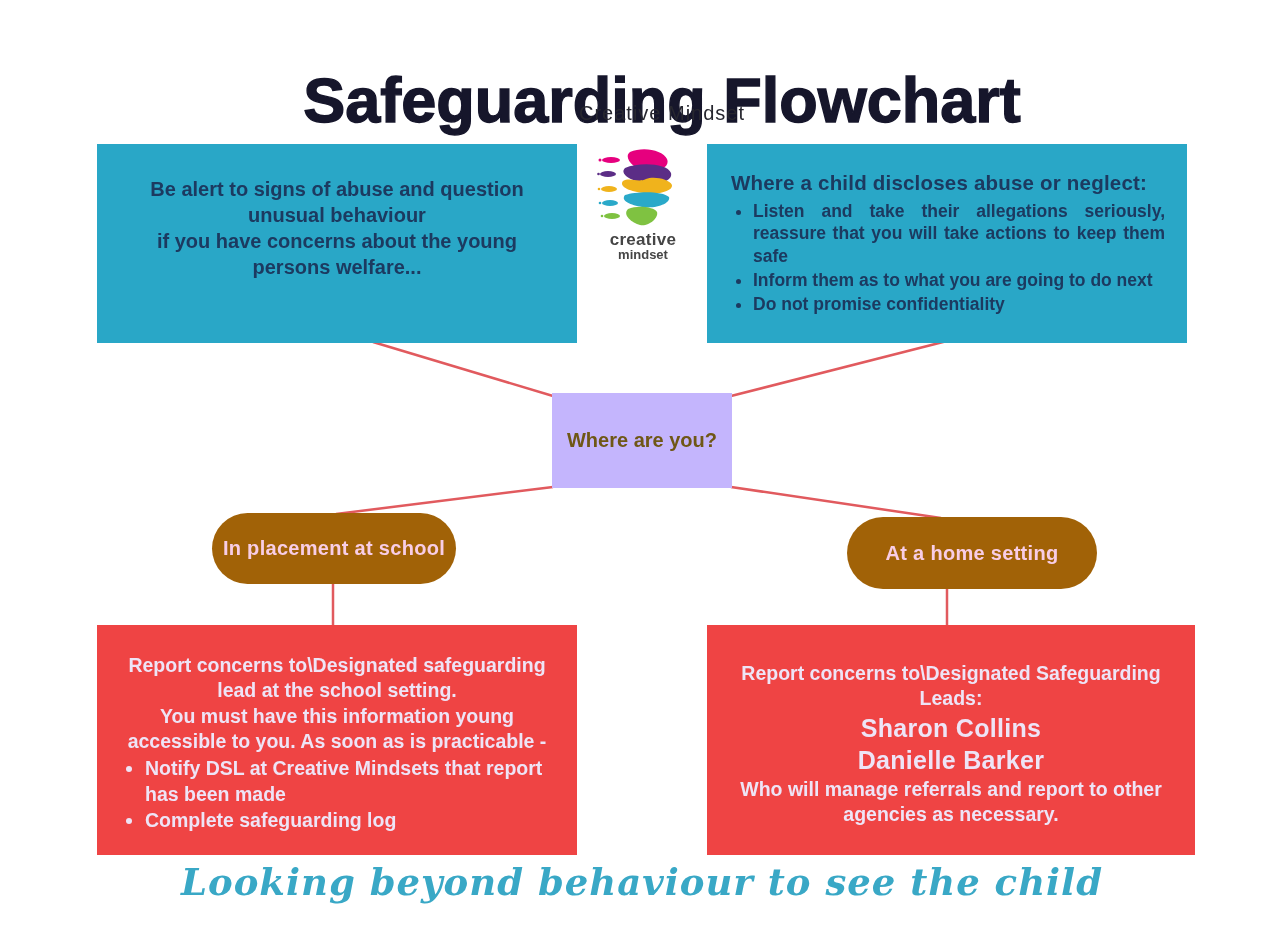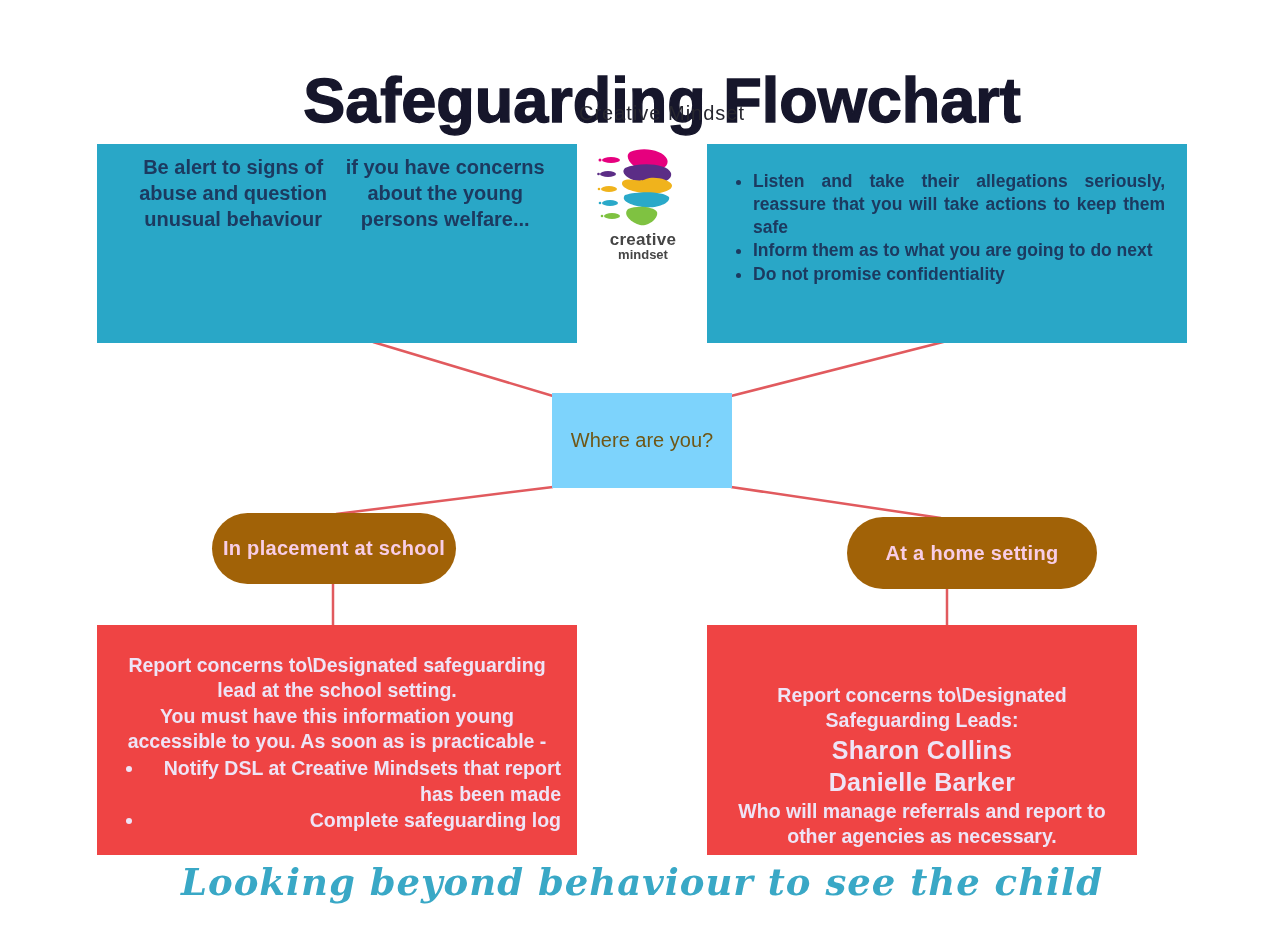--- a/index.html
+++ b/index.html
@@ -18,21 +18,21 @@
     position:absolute; top:102px; left:40px; right:0; text-align:center;
     font-size:20px; font-weight:400; color:#27272f; letter-spacing:1px;
   }
 
   .box { position:absolute; box-sizing:border-box; }
   .teal { background:#29a7c7; color:#1c3a60; }
   .purple { background:#ef4444; color:#eee4f6; }
 
   .box-alert {
     left:97px; top:144px; width:480px; height:199px;
-    display:flex; justify-content:center;
+    display:flex; flex-direction:column; justify-content:center;
     padding:10px 28px 42px; text-align:center;
     font-size:20px; font-weight:700; line-height:1.3;
   }
   .box-alert p { margin:0; }
 
   .box-disclosure {
     left:707px; top:144px; width:480px; height:199px;
     padding:26px 22px 8px 22px;
     font-size:17.5px; font-weight:700; line-height:1.3;
   }
@@ -41,45 +41,45 @@
   .box-disclosure li { margin-bottom:1px; }
   .box-disclosure li.justify { text-align:justify; }
 
   .logo { position:absolute; left:596px; top:148px; width:94px; text-align:center; }
   .logo-text span { display:block; color:#454545; font-weight:700; }
   .logo-line1 { font-size:17px; letter-spacing:0.3px; margin-top:-4px; }
   .logo-line2 { font-size:13px; margin-top:-3px; }
 
   .box-decision {
     left:552px; top:393px; width:180px; height:95px;
-    background:#7dd3fc; color:#6f5716;
+    background:#c4b5fd; color:#6f5716;
     display:flex; align-items:center; justify-content:center;
-    font-size:20px; font-weight:400;
+    font-size:20px; font-weight:700;
   }
 
   .pill {
     position:absolute; background:#a16207; color:#f8cde6;
     display:flex; align-items:center; justify-content:center;
     border-radius:40px; font-size:20px; font-weight:600; letter-spacing:0.3px;
   }
   .pill-school { left:212px; top:513px; width:244px; height:71px; }
   .pill-home  { left:847px; top:517px; width:250px; height:72px; }
 
   .box-report-school {
     left:97px; top:625px; width:480px; height:230px;
     padding:28px 16px 0 16px; text-align:center;
     font-size:19.5px; font-weight:700; line-height:1.3;
   }
   .box-report-school p { margin:0; }
-  .box-report-school ul { text-align:right; margin:2px 0 0; padding-left:32px; }
+  .box-report-school ul { text-align:left; margin:2px 0 0; padding-left:32px; }
   .box-report-school li { margin-bottom:1px; }
 
   .box-report-home {
-    left:707px; top:625px; width:430px; height:230px;
-    padding:58px 20px 0; text-align:center;
+    left:707px; top:625px; width:488px; height:230px;
+    padding:36px 20px 0; text-align:center;
     font-size:19.5px; font-weight:700; line-height:1.3;
   }
   .box-report-home p { margin:0; }
   .box-report-home .name { font-size:25px; line-height:1.3; letter-spacing:0.3px; }
 
   .tagline {
     position:absolute; left:0; right:0; top:860px; text-align:center;
     font-family:"DejaVu Serif", serif; font-style:italic; font-weight:700;
     font-size:37px; color:#39a8c6; letter-spacing:1px;
   }
@@ -124,20 +124,21 @@
       <path d="M28,47 C40,43 66,43 72,49 C74,55 60,61 45,59 C34,57 23,53 28,47 Z" fill="#2aa9c9"></path>
       <path d="M31,61 C41,57 57,59 60,64 C62,70 51,79 43,77 C35,75 25,67 31,61 Z" fill="#7fc241"></path>
     </svg>
     <div class="logo-text">
       <span class="logo-line1">creative</span>
       <span class="logo-line2">mindset</span>
     </div>
   </div>
 
   <div class="box teal box-disclosure">
+    <h3>Where a child discloses abuse or neglect:</h3>
     <ul>
       <li class="justify">Listen and take their allegations seriously, reassure that you will take actions to keep them safe</li>
       <li>Inform them as to what you are going to do next</li>
       <li>Do not promise confidentiality</li>
     </ul>
   </div>
 
   <div class="box box-decision">
     <span>Where are you?</span>
   </div>

